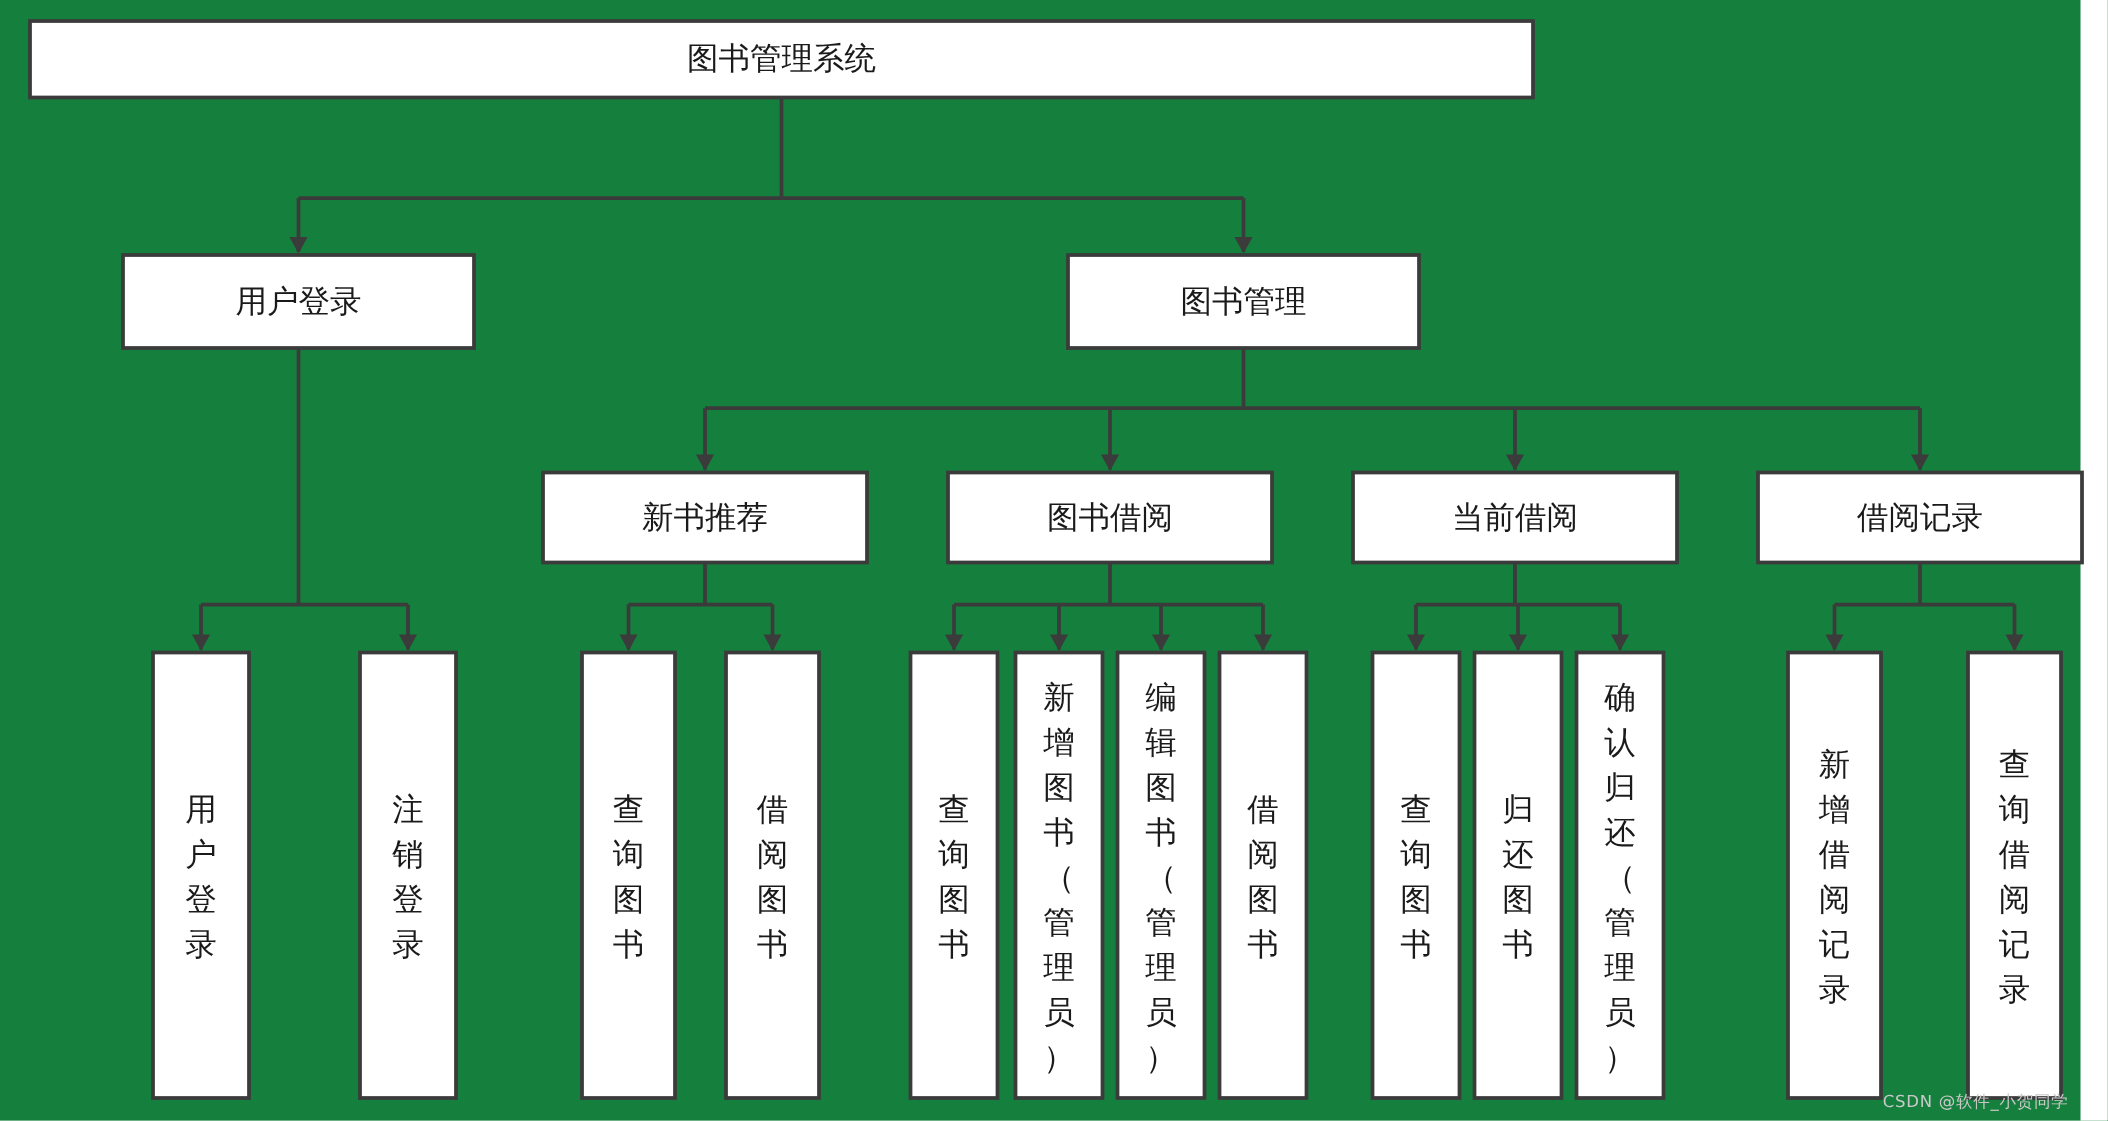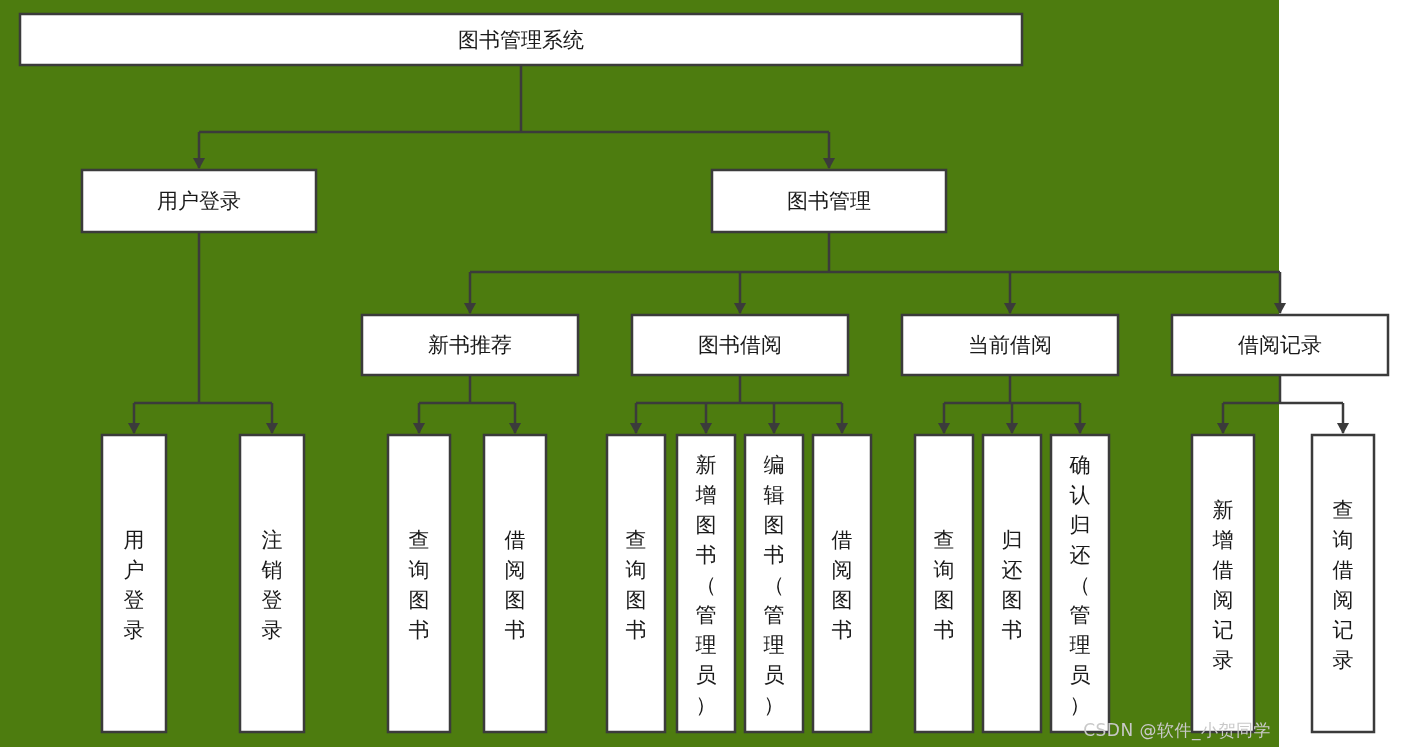--- a/index.html
+++ b/index.html
@@ -8,23 +8,23 @@
     background: #ffffff;
   }
   body {
     width: 1405px;
     height: 747px;
     font-family: "DejaVu Sans", "Liberation Sans", sans-serif;
     overflow: hidden;
   }
   #diagram-root {
     position: relative;
-    width: 1279px;
+    width: 1387px;
     height: 747px;
-    background: #4d7c0f;
+    background: #15803d;
   }
   svg#chart-svg {
     position: absolute;
     left: 0;
     top: 0;
     width: 1405px;
     height: 747px;
     display: block;
   }
   .node-box {
@@ -53,21 +53,21 @@
   }
   .arrow-head {
     fill: #3b3b3b;
     stroke: none;
   }
   .watermark {
     position: absolute;
     right: 8px;
     bottom: 5px;
     font-family: "DejaVu Sans", "Liberation Sans", sans-serif;
-    font-size: 17px;
+    font-size: 11px;
     color: #c9c9c9;
     white-space: nowrap;
     pointer-events: none;
     letter-spacing: 0.5px;
   }
 </style>
 </head>
 <body>
 
 <div id="diagram-root">

